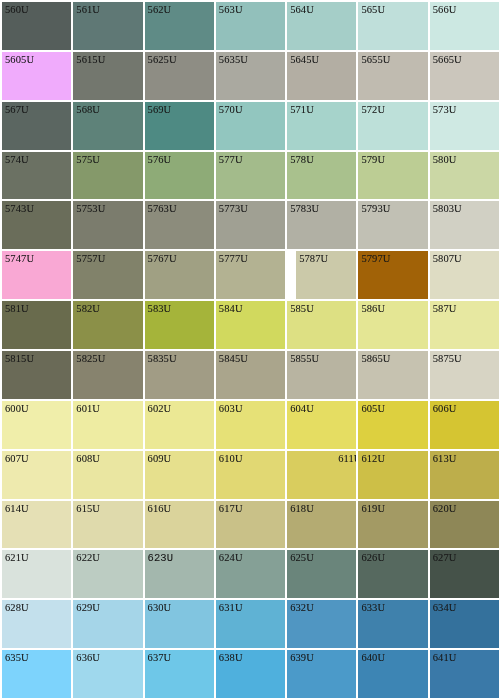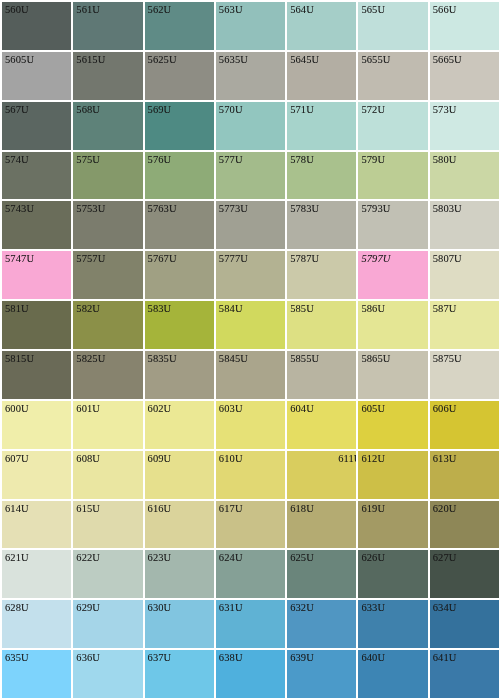--- a/index.html
+++ b/index.html
@@ -60,21 +60,21 @@
     </div>
     <div class="swatch" style="background: rgb(165, 206, 200);">
       <span class="swatch-label" style="color: rgb(26, 26, 26);">564U</span>
     </div>
     <div class="swatch" style="background: rgb(191, 223, 218);">
       <span class="swatch-label" style="color: rgb(26, 26, 26);">565U</span>
     </div>
     <div class="swatch" style="background: rgb(204, 232, 226);">
       <span class="swatch-label" style="color: rgb(26, 26, 26);">566U</span>
     </div>
-    <div class="swatch" style="background: #a3a3a3; padding-left: 36px;">
+    <div class="swatch" style="background: #f0abfc; padding-left: 36px;">
       <span class="swatch-label" style="color: rgb(26, 26, 26);">5605U</span>
     </div>
     <div class="swatch" style="background: rgb(115, 119, 110);">
       <span class="swatch-label" style="color: rgb(26, 26, 26);">5615U</span>
     </div>
     <div class="swatch" style="background: rgb(142, 141, 132);">
       <span class="swatch-label" style="color: rgb(26, 26, 26);">5625U</span>
     </div>
     <div class="swatch" style="background: rgb(170, 169, 160);">
       <span class="swatch-label" style="color: rgb(26, 26, 26);">5635U</span>
@@ -156,24 +156,24 @@
     </div>
     <div class="swatch" style="background: rgb(129, 130, 106);">
       <span class="swatch-label" style="color: rgb(26, 26, 26);">5757U</span>
     </div>
     <div class="swatch" style="background: rgb(160, 160, 131);">
       <span class="swatch-label" style="color: rgb(26, 26, 26);">5767U</span>
     </div>
     <div class="swatch" style="background: rgb(179, 178, 146);">
       <span class="swatch-label" style="color: rgb(26, 26, 26);">5777U</span>
     </div>
-    <div class="swatch" style="background: rgb(203, 201, 169);">
+    <div class="swatch" style="background: rgb(203, 201, 169); margin-left: 9px;">
       <span class="swatch-label" style="color: rgb(26, 26, 26);">5787U</span>
     </div>
-    <div class="swatch" style="background: #f9a8d4; font-style: italic;">
+    <div class="swatch" style="background: #a16207;">
       <span class="swatch-label" style="color: rgb(26, 26, 26);">5797U</span>
     </div>
     <div class="swatch" style="background: rgb(222, 220, 195);">
       <span class="swatch-label" style="color: rgb(26, 26, 26);">5807U</span>
     </div>
     <div class="swatch" style="background: rgb(105, 107, 77);">
       <span class="swatch-label" style="color: rgb(26, 26, 26);">581U</span>
     </div>
     <div class="swatch" style="background: rgb(139, 144, 72);">
       <span class="swatch-label" style="color: rgb(26, 26, 26);">582U</span>
@@ -277,21 +277,21 @@
     <div class="swatch" style="background: rgb(142, 135, 87);">
       <span class="swatch-label" style="color: rgb(26, 26, 26);">620U</span>
     </div>
     <div class="swatch" style="background: rgb(217, 226, 220);">
       <span class="swatch-label" style="color: rgb(26, 26, 26);">621U</span>
     </div>
     <div class="swatch" style="background: rgb(188, 204, 194);">
       <span class="swatch-label" style="color: rgb(26, 26, 26);">622U</span>
     </div>
     <div class="swatch" style="background: rgb(163, 183, 173);">
-      <span class="swatch-label" style="color: rgb(26, 26, 26);">623U</span>
+      <span class="swatch-label" style="color: rgb(26, 26, 26); font-family: Liberation Mono, monospace;">623U</span>
     </div>
     <div class="swatch" style="background: rgb(133, 160, 150);">
       <span class="swatch-label" style="color: rgb(26, 26, 26);">624U</span>
     </div>
     <div class="swatch" style="background: rgb(106, 133, 123);">
       <span class="swatch-label" style="color: rgb(26, 26, 26);">625U</span>
     </div>
     <div class="swatch" style="background: rgb(86, 105, 95);">
       <span class="swatch-label" style="color: rgb(26, 26, 26);">626U</span>
     </div>

